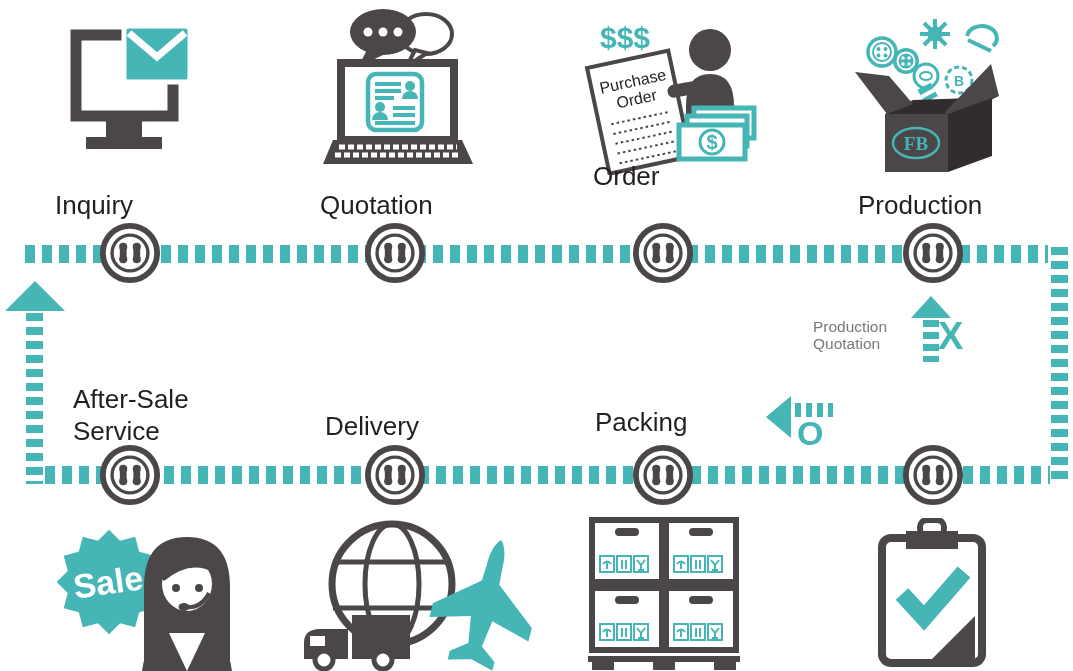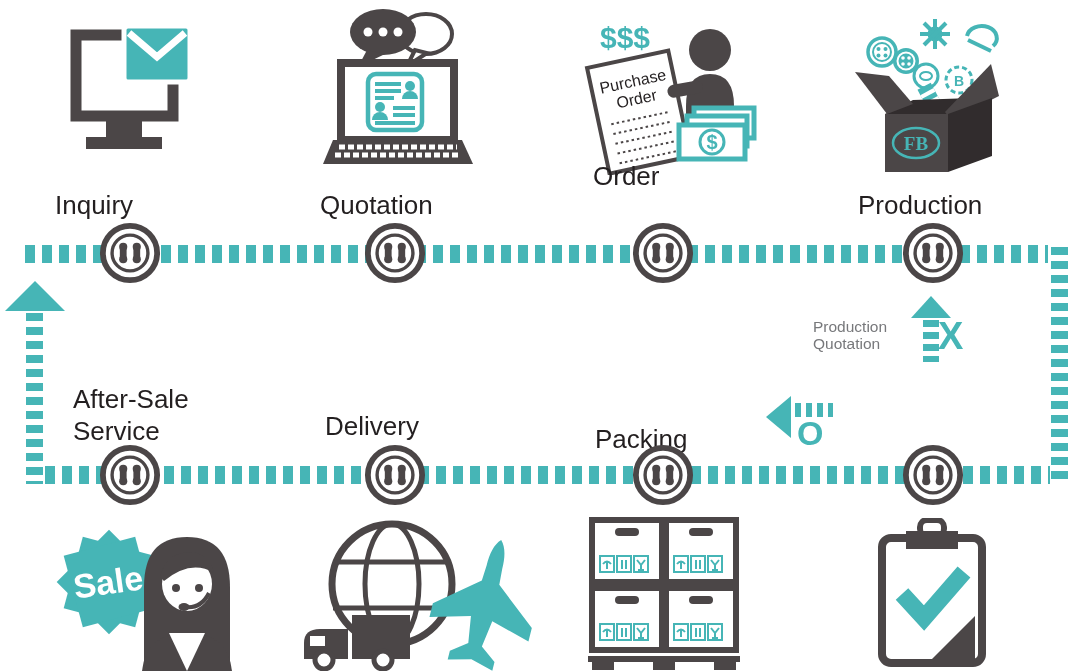--- a/index.html
+++ b/index.html
@@ -223,21 +223,21 @@
 
   <div class="abs arrow-left-small" style="left:766px; top:396px;"></div>
   <div class="abs" style="left:795px; top:403px; width:38px; height:14px; background:repeating-linear-gradient(90deg, var(--teal) 0 6px, transparent 6px 11px);"></div>
   <div class="abs mark" style="left:797px; top:416px; font-size:34px;">O</div>
 
   <div class="abs stage-label centered" style="left:325px; top:411px; width:120px;">Delivery</div>
   <div class="abs stage-label" style="left:73px; top:383px; line-height:32px;">
     <div>After-Sale</div>
     <div>Service</div>
   </div>
-  <div class="abs stage-label centered" style="left:595px; top:424px; width:120px;">Packing</div>
+  <div class="abs stage-label centered" style="left:595px; top:407px; width:120px;">Packing</div>
 
   <div class="abs hline" style="left:45px; top:466px; width:1005px;"></div>
 
   <svg class="abs btn" style="left:99px; top:444px;" viewBox="0 0 64 64">
     <circle cx="32" cy="32" r="28" class="f-white s-dark" stroke-width="6"></circle>
     <circle cx="32" cy="32" r="18.5" class="f-white s-dark" stroke-width="3.5"></circle>
     <g class="f-dark">
       <rect x="21.5" y="24.5" width="7" height="15" rx="3.5"></rect>
         <rect x="35.5" y="24.5" width="7" height="15" rx="3.5"></rect>
       <circle cx="25" cy="25.5" r="4.2"></circle>

